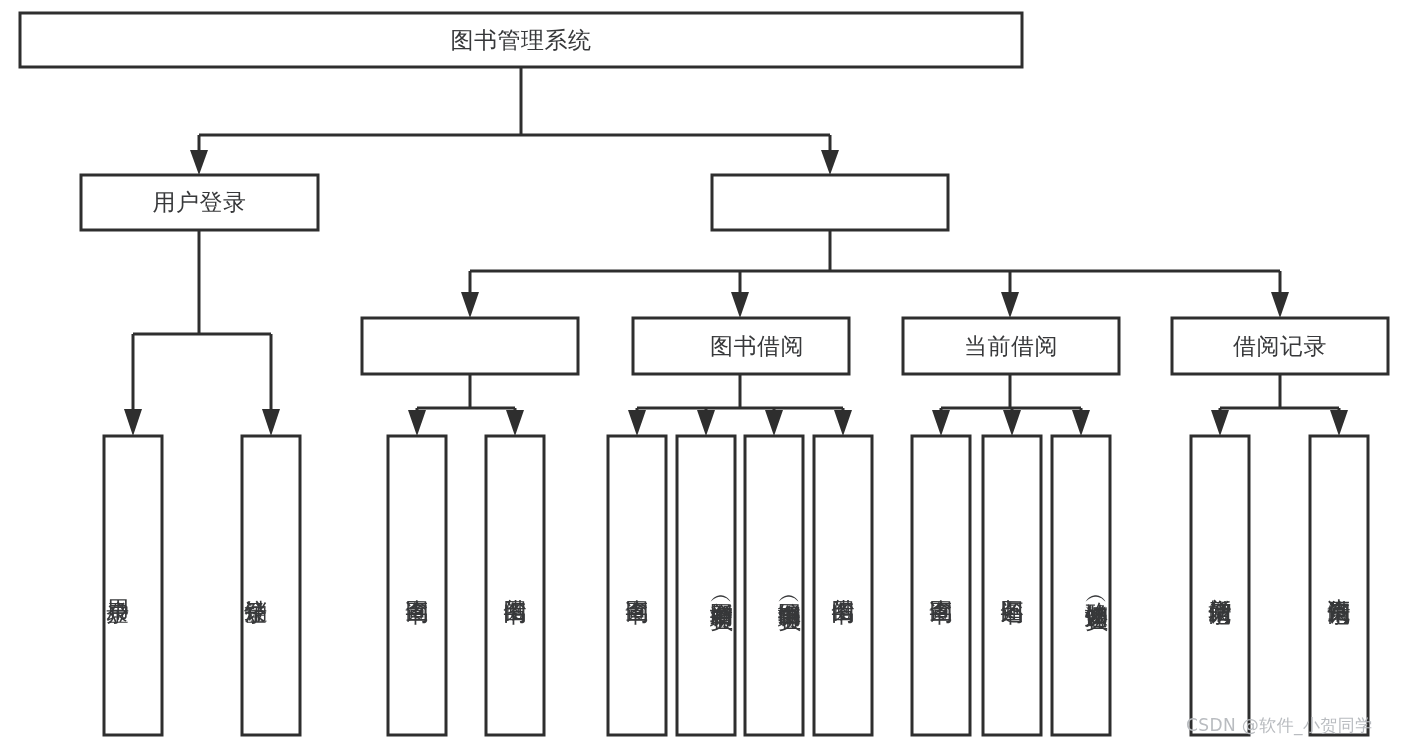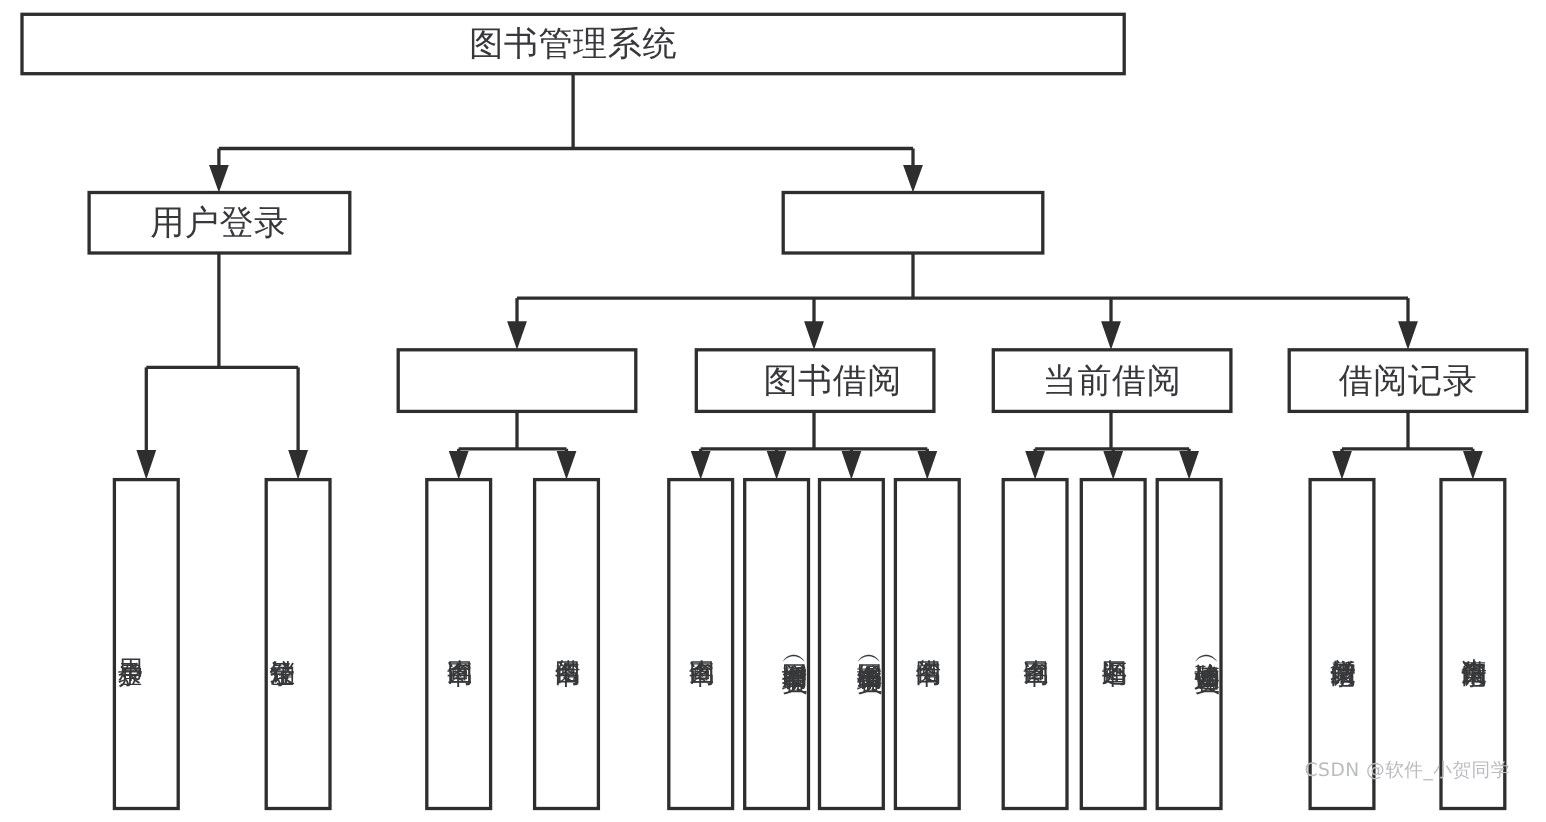--- a/index.html
+++ b/index.html
@@ -41,21 +41,21 @@
     fill: #2e2e2e;
     stroke: none;
   }
   
   .label-h {
     position: absolute;
     display: flex;
     align-items: center;
     justify-content: center;
     color: #37383a;
-    font-size: 31px;
+    font-size: 23px;
     letter-spacing: 0.5px;
     white-space: nowrap;
     pointer-events: none;
   }
   .label-v {
     position: absolute;
     display: flex;
     align-items: flex-end;
     justify-content: center;
     color: #37383a;
@@ -67,21 +67,21 @@
     padding-bottom: 6px;
     box-sizing: border-box;
     pointer-events: none;
   }
   .label-v.center-mode {
     align-items: center;
   }
   .watermark {
     position: absolute;
     left: 1186px;
-    top: 688px;
+    top: 714px;
     font-size: 17px;
     color: #b9bcc0;
     white-space: nowrap;
     letter-spacing: 0.4px;
     pointer-events: none;
   }
 </style>
 </head>
 <body>
 

